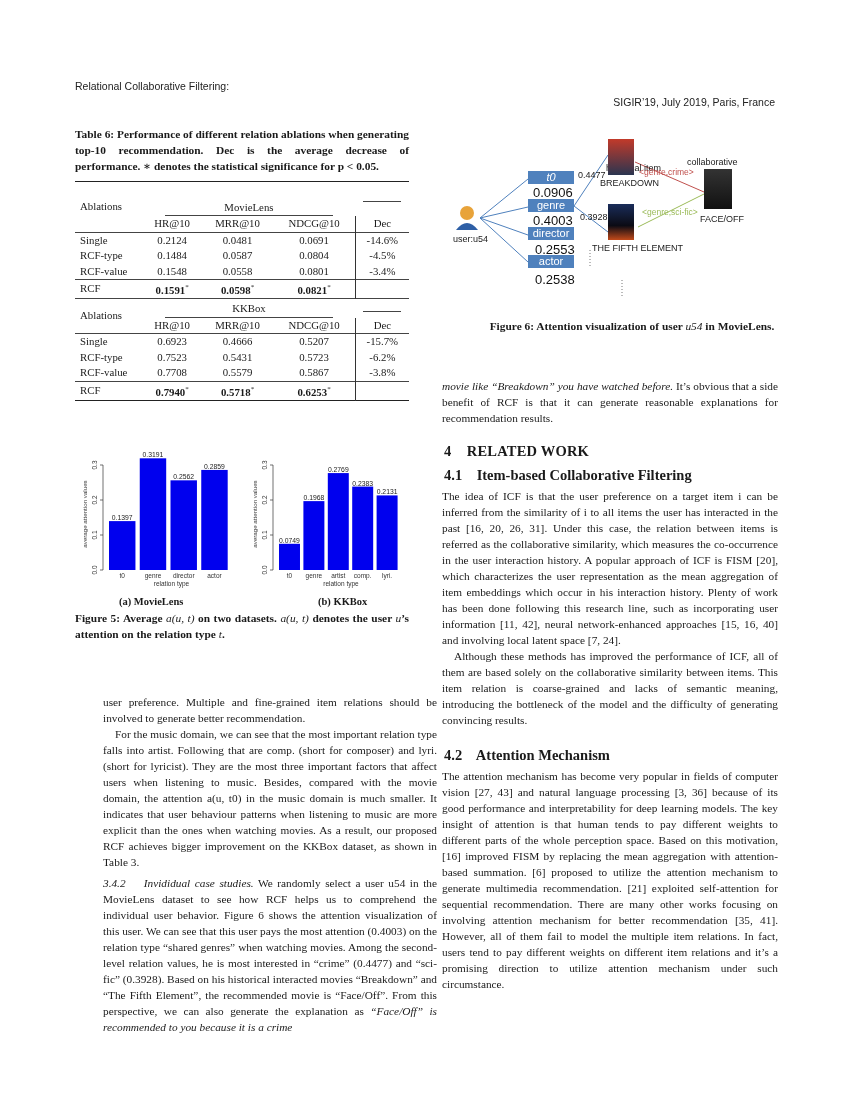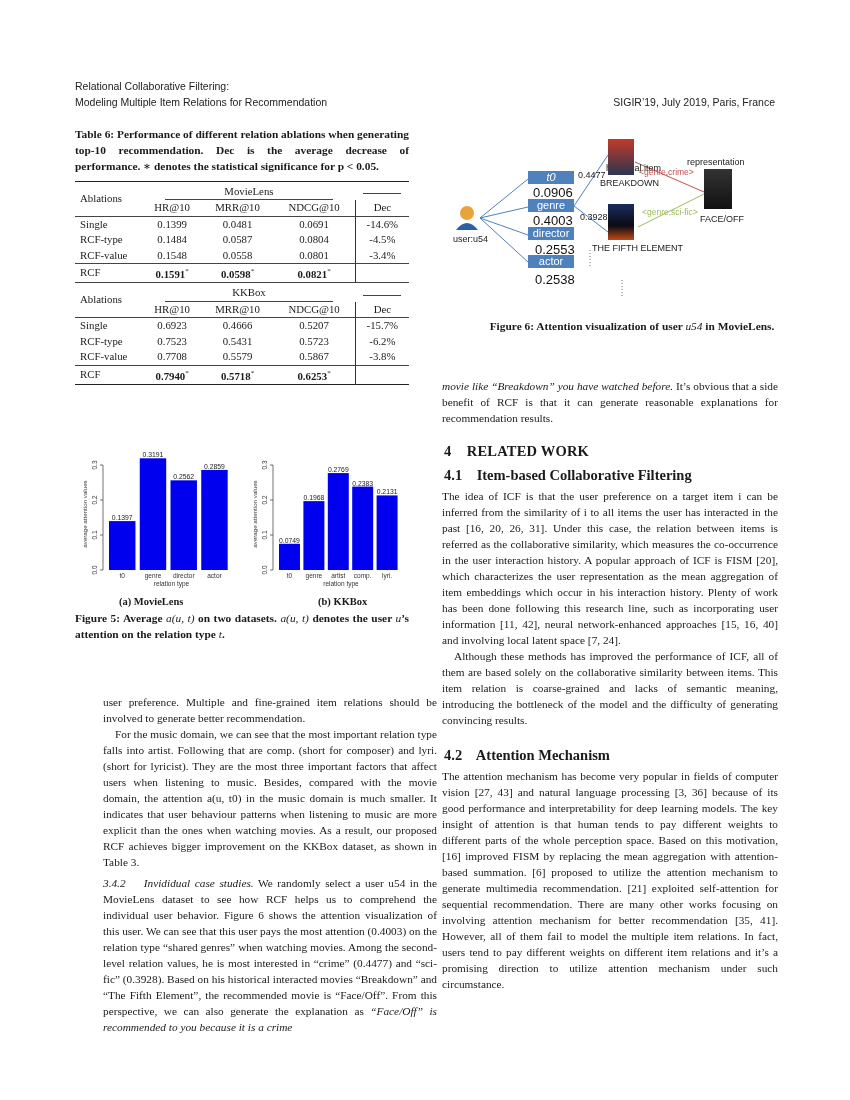--- a/index.html
+++ b/index.html
@@ -31,42 +31,41 @@
   .fig6 { position:absolute; left:442px; top:122px; width:340px; height:180px; font-family:"Liberation Sans","DejaVu Sans",sans-serif; }
   .rbox { position:absolute; width:46px; height:13px; background:#4f81bd; color:#fff; font-size:11px; text-align:center; line-height:13px; }
   .rval { position:absolute; font-size:13px; color:#111; }
   .poster { position:absolute; background:#1b1b2b; }
 </style>
 </head>
 <body>
 
 <div class="hdr hdr-left">
   <div>Relational Collaborative Filtering:</div>
-  <div>Modeling Multiple Item Relations for Recommendation</div>
 </div>
 <div class="hdr hdr-right">SIGIR’19, July 2019, Paris, France</div>
 
 <div class="col col-left" style="top:126px;">
   <div class="caption-bold">Table 6: Performance of different relation ablations when generating top-10 recommendation. Dec is the average decrease of performance. ∗ denotes the statistical significance for p &lt; 0.05.</div>
   <table class="abl" style="margin-top:6px;">
     <tbody id="t6body">
         <tr class="rule-top">
           <td class="lbl" rowspan="2">Ablations</td>
-      <td colspan="3" style="padding-top:2px;"><span class="sub" style="width:160px;">MovieLens</span></td>
+      <td colspan="3" style="padding-top:18px;"><span class="sub" style="width:160px;">MovieLens</span></td>
       <td><span class="sub" style="width:30px;height:10px;"></span></td>
         </tr>
         <tr>
           <td>HR@10</td>
       <td>MRR@10</td>
       <td>NDCG@10</td>
       <td class="dec">Dec</td>
         </tr>
         <tr class="rule-mid">
           <td class="lbl">Single</td>
-        <td style=""><span>0.1399</span></td>
+        <td style=""><span>0.2124</span></td>
         <td style=""><span>0.0481</span></td>
         <td style=""><span>0.0691</span></td>
         <td class="dec">-14.6%</td>
         </tr>
         <tr>
           <td class="lbl">RCF-type</td>
         <td style=""><span>0.1484</span></td>
         <td style=""><span>0.0587</span></td>
         <td style=""><span>0.0804</span></td>
         <td class="dec">-4.5%</td>
@@ -214,21 +213,21 @@
       <line x1="38" y1="96" x2="86" y2="140"></line>
       <line x1="132" y1="84" x2="166" y2="33"></line>
       <line x1="132" y1="84" x2="166" y2="110"></line>
     </g>
     <line x1="193" y1="40" x2="262" y2="70" stroke="#c0504d" stroke-width="1"></line>
     <line x1="196" y1="105" x2="262" y2="72" stroke="#9bbb59" stroke-width="1"></line>
     <line x1="148" y1="128" x2="148" y2="144" stroke="#777" stroke-dasharray="1,2"></line>
     <line x1="180" y1="158" x2="180" y2="174" stroke="#777" stroke-dasharray="1,2"></line>
   </svg>
   <div style="position:absolute;left:164px;top:4px;font-size:9px;margin-top:37px;">historical item</div>
-  <div style="position:absolute;left:245px;top:35px;font-size:9px;">representation</div>
+  <div style="position:absolute;left:245px;top:35px;font-size:9px;">collaborative</div>
 
   <div class="poster" style="left:166px;top:17px;width:26px;height:36px;background:linear-gradient(#c23a2a,#2b3550);"></div>
   <div class="poster" style="left:166px;top:82px;width:26px;height:36px;background:linear-gradient(#1a2d5a,#0b0b14 60%,#c24a1a);"></div>
   <div class="poster" style="left:262px;top:47px;width:28px;height:40px;background:linear-gradient(#333,#111);"></div>
 
   <div style="position:absolute;left:158px;top:56px;font-size:9px;">BREAKDOWN</div>
   <div style="position:absolute;left:150px;top:121px;font-size:9px;">THE FIFTH ELEMENT</div>
   <div style="position:absolute;left:258px;top:92px;font-size:9px;">FACE/OFF</div>
 
   <div style="position:absolute;left:136px;top:48px;font-size:9px;">0.4477</div>

